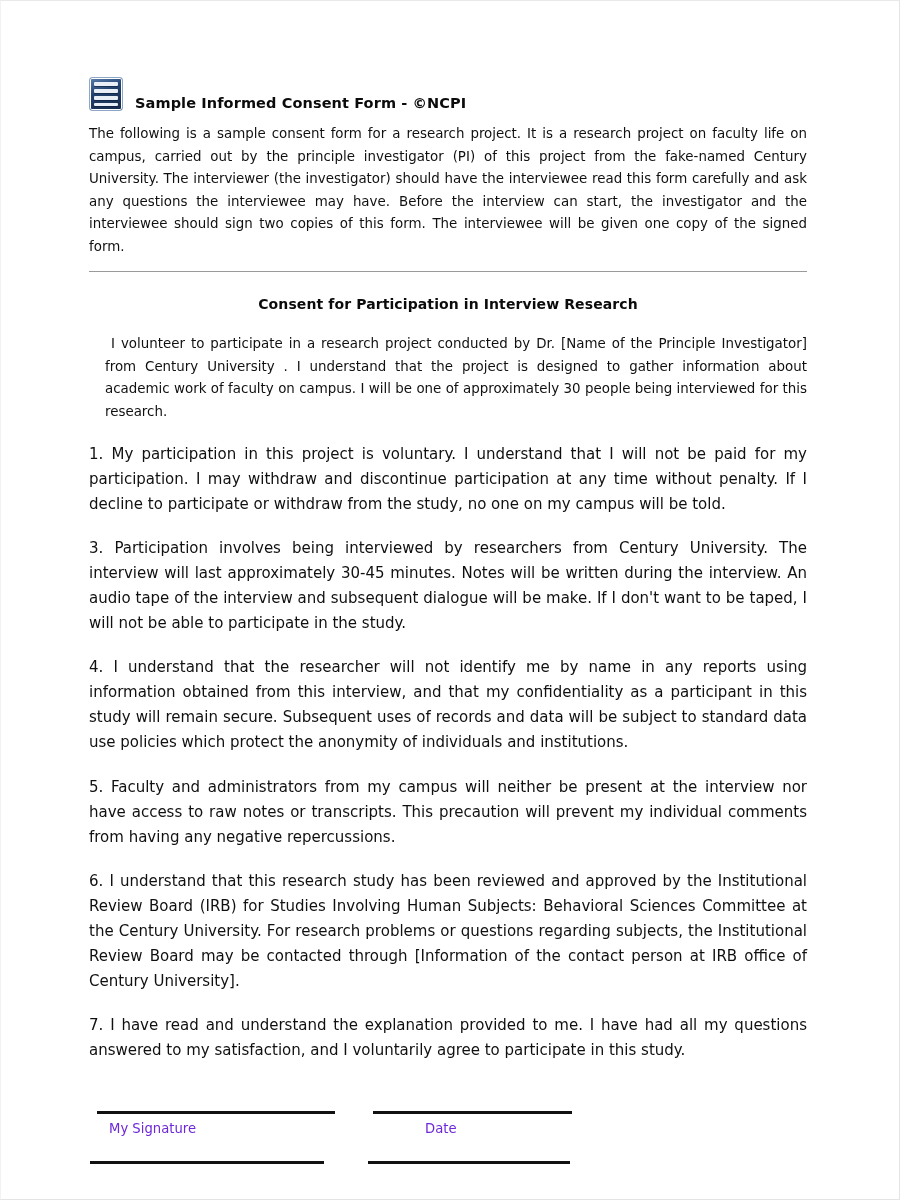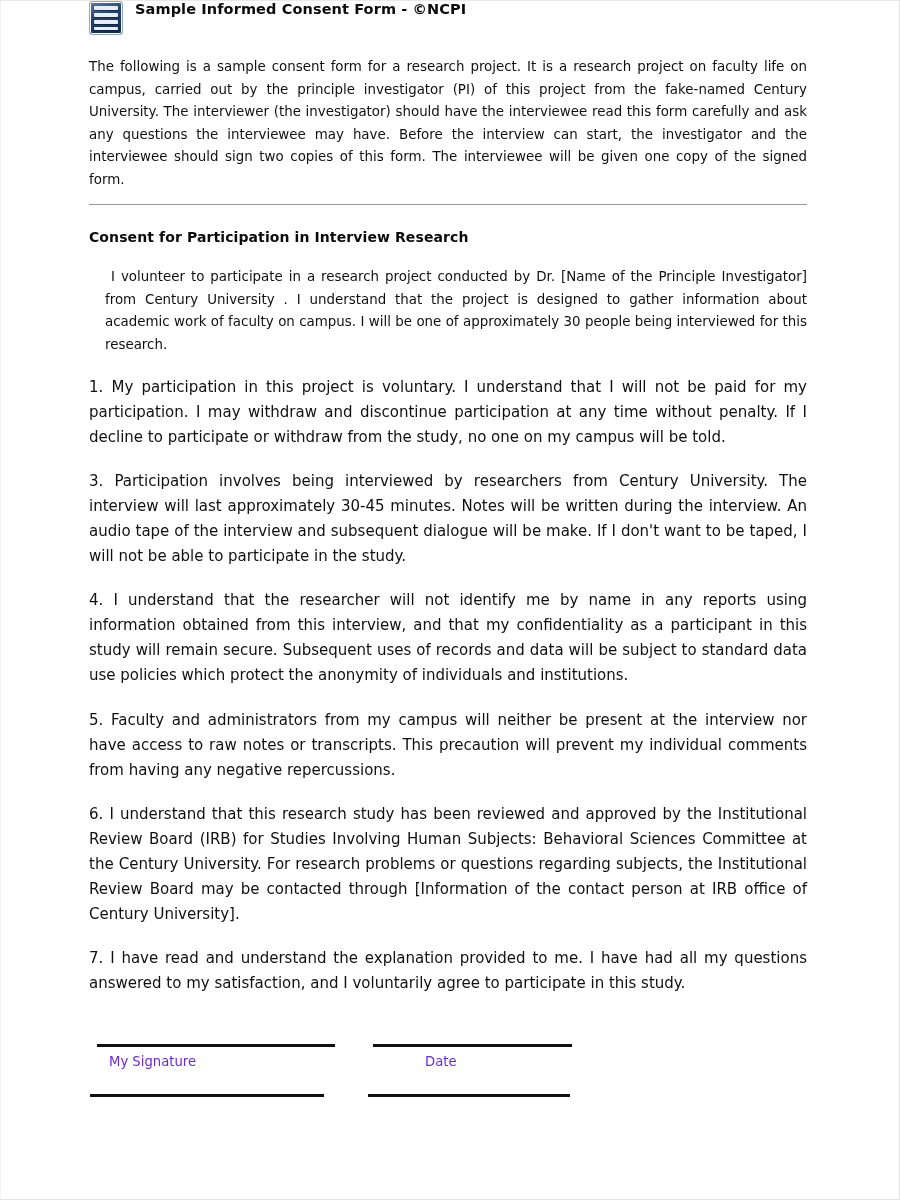--- a/index.html
+++ b/index.html
@@ -27,21 +27,22 @@
   .page-inner {
     position: absolute;
     left: 88px;
     top: 0;
     width: 718px;
   }
 
   
   .doc-header {
     display: flex;
-    align-items: flex-start;
+    align-items: flex-end;
+    padding-top: 76px;
   }
   .brand-logo {
     width: 32px;
     height: 32px;
     flex: 0 0 32px;
     border-radius: 3px;
     background: linear-gradient(160deg, #5a7fae 0%, #21416e 42%, #16294a 100%);
     border: 1px solid #8fa6c4;
     box-shadow: 0 0 0 1px #ffffff inset;
     position: relative;
@@ -65,35 +66,35 @@
     font-size: 14.5px;
     font-weight: bold;
     letter-spacing: .1px;
     color: #0b0b0b;
     margin-left: 12px;
     white-space: nowrap;
   }
 
   
   .intro {
-    margin-top: 21px;
+    margin-top: 12px;
     font-size: 13.4px;
     line-height: 1.68;
     text-align: justify;
     color: #101010;
   }
   .rule {
     margin-top: 12px;
     height: 0;
     border-top: 1px solid #9a9a9a;
     width: 718px;
   }
   .section-heading {
     margin-top: 24px;
-    text-align: left;
+    text-align: center;
     font-size: 14px;
     font-weight: bold;
     color: #0b0b0b;
     letter-spacing: .1px;
   }
   .lead {
     margin-top: 21px;
     font-size: 13.4px;
     line-height: 1.67;
     text-align: justify;

